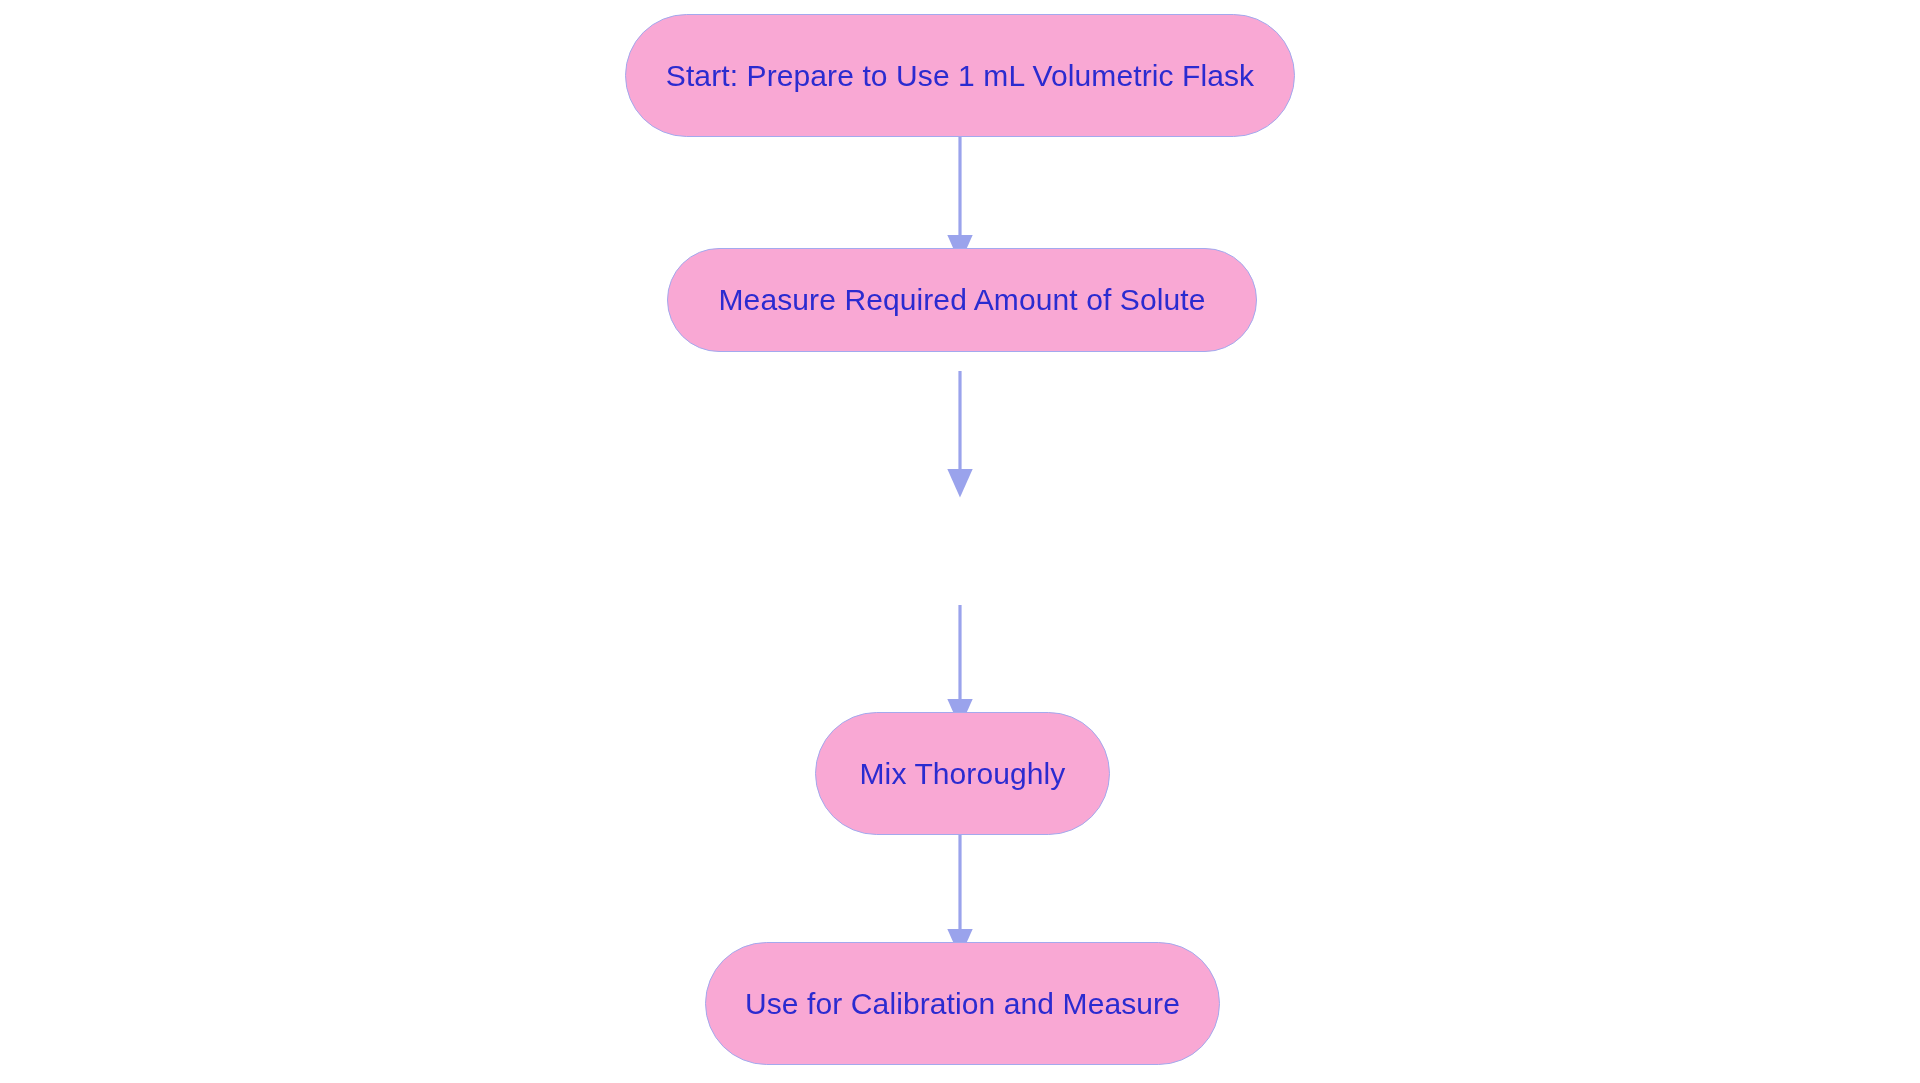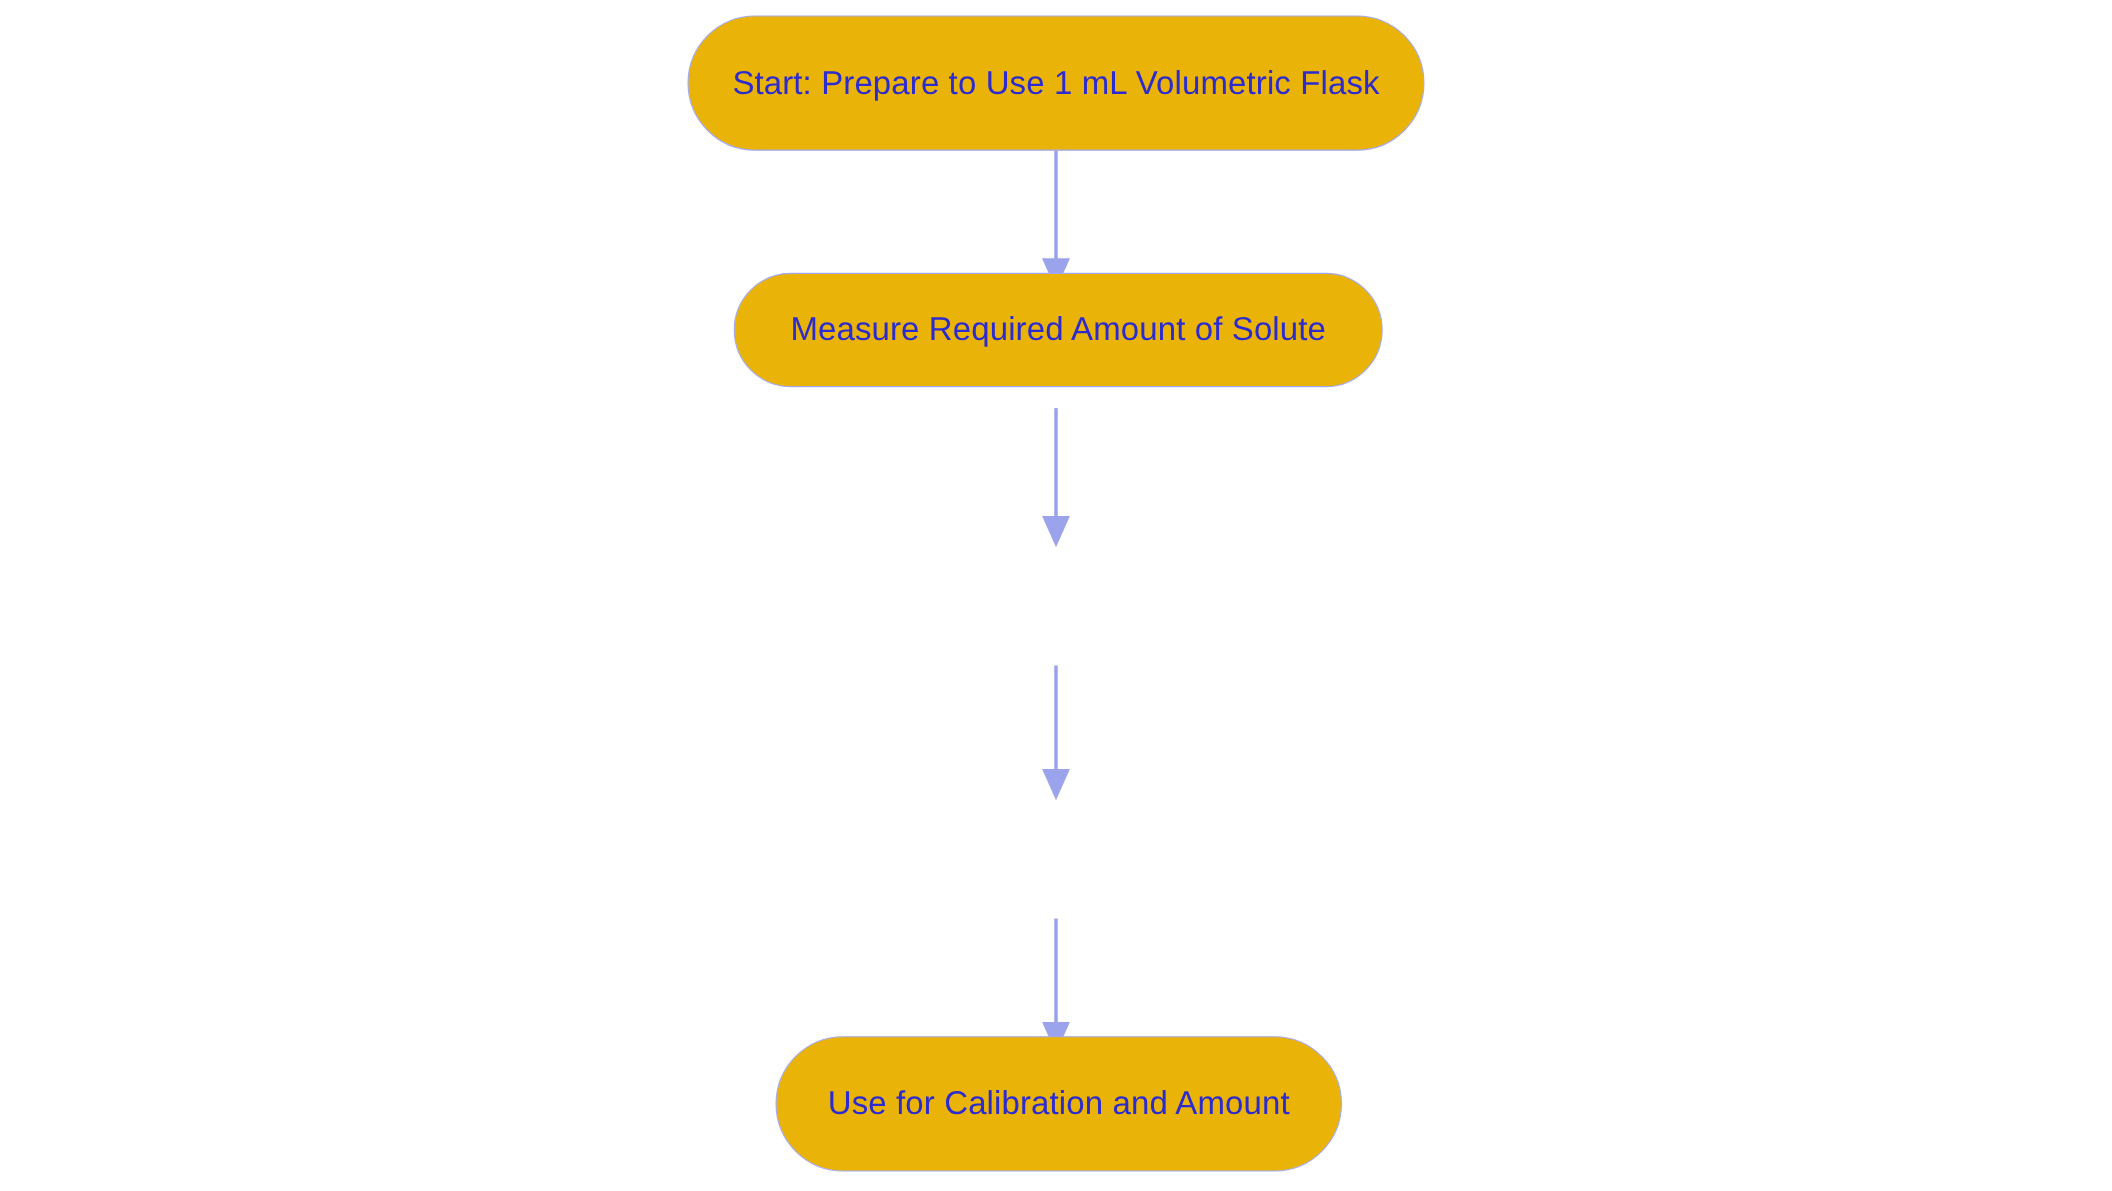--- a/index.html
+++ b/index.html
@@ -26,21 +26,21 @@
     left: 0;
     width: 1920px;
     height: 1083px;
   }
   .node {
     position: absolute;
     box-sizing: border-box;
     display: flex;
     align-items: center;
     justify-content: center;
-    background: #eab308;
+    background: #f9a8d4;
     border: 1.6px solid #a3a9ee;
     border-radius: 999px;
     color: #2b2bd0;
     font-family: "Liberation Sans", sans-serif;
     font-size: 30px;
     font-weight: 400;
     letter-spacing: 0.1px;
     white-space: nowrap;
     user-select: none;
   }
@@ -83,18 +83,21 @@
 
   <div class="node node-1">
     <span class="node-label">Start: Prepare to Use 1 mL Volumetric Flask</span>
   </div>
 
   <div class="node node-2">
     <span class="node-label">Measure Required Amount of Solute</span>
   </div>
 
 
+  <div class="node node-4">
+    <span class="node-label">Mix Thoroughly</span>
+  </div>
 
   <div class="node node-5">
-    <span class="node-label">Use for Calibration and Amount</span>
+    <span class="node-label">Use for Calibration and Measure</span>
   </div>
 
 </div>
 
 </body></html>

